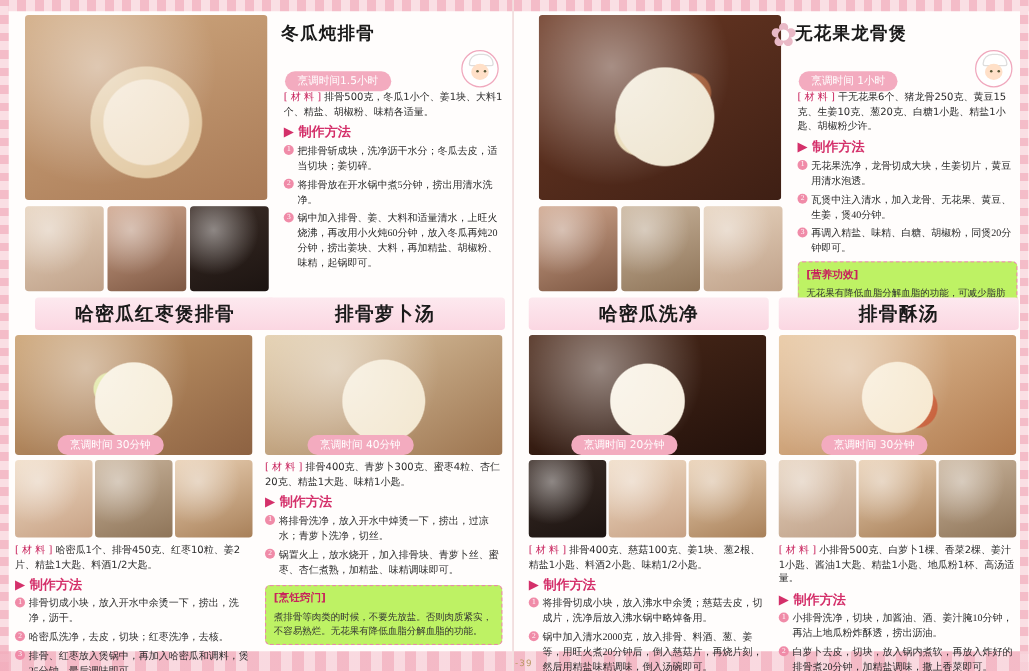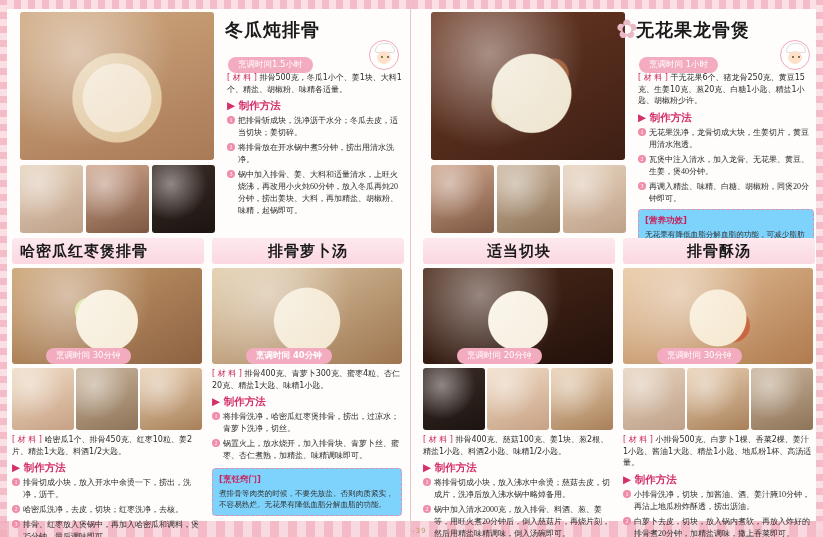--- a/index.html
+++ b/index.html
@@ -19,41 +19,41 @@
   .edge-bottom{position:absolute;left:0;bottom:0;width:100%;height:16px;
     background:repeating-linear-gradient(90deg,#f2aebd 0 9px,#f8d3db 9px 18px);opacity:.85;}
   .edge-side{position:absolute;top:0;bottom:0;width:7px;
     background:repeating-linear-gradient(0deg,#f4bcc8 0 7px,#fadfe4 7px 14px);}
 
   
   .recipe-title{
     font-family:"DejaVu Sans","Liberation Sans",sans-serif;
     font-weight:bold;color:#1a1a1a;letter-spacing:1px;
   }
-  .t-big{font-size:18px;}
+  .t-big{font-size:14px;}
   .t-mid{font-size:15px;}
   .title-band{
     background:linear-gradient(180deg,#fde9ef 0%,#fbd7e2 100%);
     border-radius:3px;padding:3px 8px;display:inline-block;
   }
   .time-pill{
     display:inline-block;background:#f3abbf;color:#fff;font-size:8.5px;
     border-radius:9px;padding:2px 10px;white-space:nowrap;
   }
   .sec-head{
     color:#d4306a;font-size:10.5px;font-weight:bold;margin:4px 0 2px 0;
   }
   .mat-line{font-size:8px;line-height:1.45;color:#2b2b2b;}
   .mat-tag{color:#c8225c;font-weight:normal;}
   .steps{font-size:8px;line-height:1.5;color:#2b2b2b;margin:0;padding:0;list-style:none;}
   .steps li{margin-bottom:3px;padding-left:11px;position:relative;font-family:Liberation Serif, serif;}
   .steps li .num{position:absolute;left:0;top:1px;width:8px;height:8px;border-radius:50%;
     background:#f08ba8;color:#fff;font-size:6px;line-height:8px;text-align:center;}
   .note-box{
-    border:1px dashed #e88ca6;background:#7dd3fc;border-radius:4px;
+    border:1px dashed #e88ca6;background:#bef264;border-radius:4px;
     padding:4px 6px;font-size:7.6px;line-height:1.5;color:#333;
   }
   .note-title{color:#c8225c;font-weight:bold;font-size:8.5px;display:block;margin-bottom:2px;}
 
   
   .photo{border-radius:3px;overflow:hidden;position:relative;background:#caa;}
   .photo .sheen{position:absolute;inset:0;background:
      radial-gradient(circle at 30% 28%,rgba(255,255,255,.45),rgba(255,255,255,0) 55%);}
   .dish-a{background:
       radial-gradient(circle at 50% 58%,#f2e4cf 0 26%,#e3cba6 27% 34%,rgba(0,0,0,0) 35%),
@@ -147,21 +147,21 @@
       </div>
     <div class="photo step-b" style="position:absolute;left:77px;top:155px;width:63px;height:68px;">
         <div class="sheen"></div>
       </div>
     <div class="photo step-c" style="position:absolute;left:143px;top:155px;width:63px;height:68px;">
         <div class="sheen"></div>
       </div>
   </div>
 
   <div style="position:absolute;left:12px;top:238px;width:192px;height:285px;">
-    <div class="title-band" style="position:absolute;left:0;top:0;width:176px;text-align:left;">
+    <div class="title-band" style="position:absolute;left:16px;top:0;width:176px;text-align:center;">
       <span class="recipe-title t-mid">哈密瓜红枣煲排骨</span>
     </div>
     <div class="photo dish-c" style="position:absolute;left:0;top:30px;width:190px;height:96px;">
         <div class="sheen"></div>
       </div>
     <div style="position:absolute;left:34px;top:105px;">
       <span class="time-pill">烹调时间 30分钟</span>
     </div>
 
     <div class="photo step-d" style="position:absolute;left:0;top:130px;width:62px;height:62px;">
@@ -190,34 +190,34 @@
     </div>
   </div>
 
   <div style="position:absolute;left:212px;top:238px;width:190px;height:285px;">
     <div class="title-band" style="position:absolute;left:0;top:0;width:176px;text-align:center;">
       <span class="recipe-title t-mid">排骨萝卜汤</span>
     </div>
     <div class="photo dish-d" style="position:absolute;left:0;top:30px;width:190px;height:96px;">
         <div class="sheen"></div>
       </div>
-    <div style="position:absolute;left:34px;top:105px;font-weight:bold;">
+    <div style="position:absolute;left:34px;top:105px;">
       <span class="time-pill">烹调时间 40分钟</span>
     </div>
 
     <div style="position:absolute;left:0;top:130px;width:190px;">
       <div class="mat-line">
         <span class="mat-tag">[ 材  料 ]</span>
         <span>排骨400克、青萝卜300克、蜜枣4粒、杏仁20克、精盐1大匙、味精1小匙。</span>
       </div>
       <div class="sec-head">
         ▶ <span>制作方法</span>
       </div>
       <ul class="steps">
-        <li><span class="num">1</span><span>将排骨洗净，哈密瓜红枣煲排骨，捞出，过凉水；青萝卜洗净，切丝。</span></li>
+        <li><span class="num">1</span><span>将排骨洗净，放入开水中焯烫一下，捞出，过凉水；青萝卜洗净，切丝。</span></li>
         <li><span class="num">2</span><span>锅置火上，放水烧开，加入排骨块、青萝卜丝、蜜枣、杏仁煮熟，加精盐、味精调味即可。</span></li>
       </ul>
       <div class="note-box" style="margin-top:6px;">
         <span class="note-title">[烹饪窍门]</span>
         <span>煮排骨等肉类的时候，不要先放盐。否则肉质紧实，不容易熟烂。无花果有降低血脂分解血脂的功能。</span>
       </div>
     </div>
   </div>
 </div>
 
@@ -272,21 +272,21 @@
     <div class="photo step-e" style="position:absolute;left:77px;top:155px;width:63px;height:68px;">
         <div class="sheen"></div>
       </div>
     <div class="photo step-a" style="position:absolute;left:143px;top:155px;width:63px;height:68px;">
         <div class="sheen"></div>
       </div>
   </div>
 
   <div style="position:absolute;left:12px;top:238px;width:192px;height:285px;">
     <div class="title-band" style="position:absolute;left:0;top:0;width:176px;text-align:center;">
-      <span class="recipe-title t-mid">适当切块</span>
+      <span class="recipe-title t-mid">哈密瓜洗净</span>
     </div>
     <div class="photo dish-e" style="position:absolute;left:0;top:30px;width:190px;height:96px;">
         <div class="sheen"></div>
       </div>
     <div style="position:absolute;left:34px;top:105px;text-align:center;">
       <span class="time-pill">烹调时间 20分钟</span>
     </div>
 
     <div class="photo step-c" style="position:absolute;left:0;top:130px;width:62px;height:62px;">
         <div class="sheen"></div>

